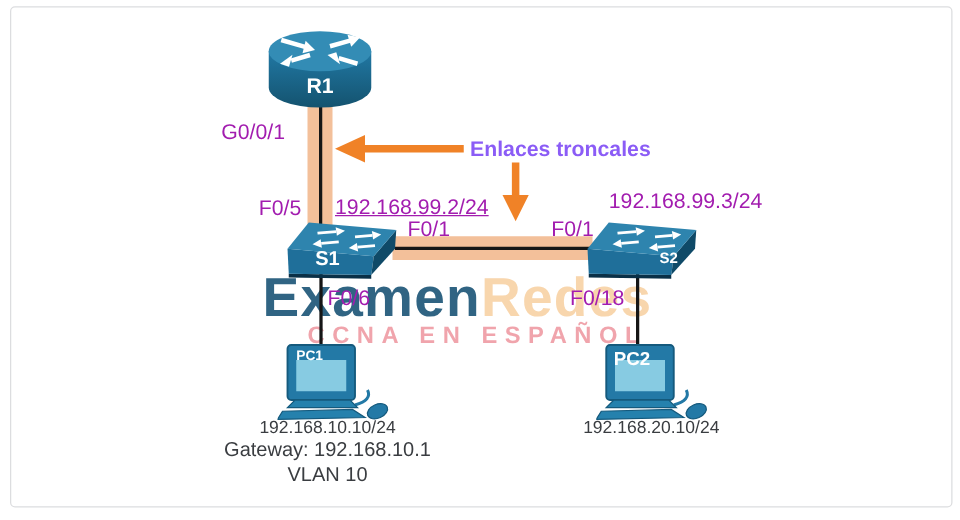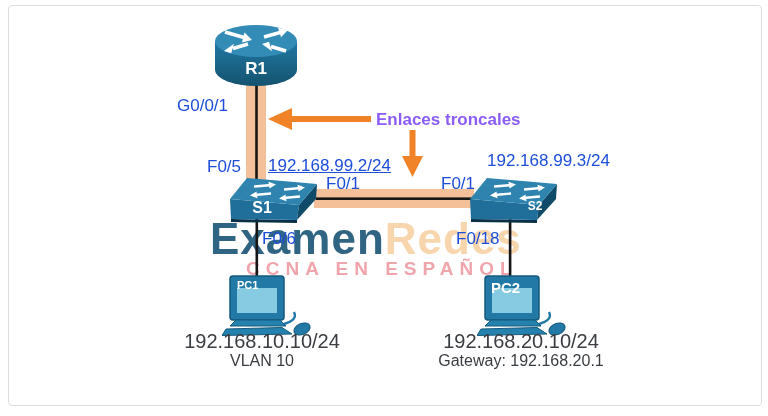--- a/index.html
+++ b/index.html
@@ -14,25 +14,25 @@
   }
   
   .watermark{position:absolute;z-index:1;white-space:nowrap;}
   .wm-brand{left:210px;top:214px;font-size:44px;font-weight:bold;letter-spacing:1px;opacity:.85;}
   .wm-blue{color:#0c4a6e;}
   .wm-orange{color:#f7cf9f;}
   .wm-tagline{left:246px;top:258px;font-size:19px;font-weight:bold;letter-spacing:6px;color:#ee959e;opacity:.85;}
   
   .links-layer{position:absolute;left:0;top:0;z-index:2;}
   .device{position:absolute;z-index:3;}
-  .lbl{position:absolute;z-index:4;font-size:17px;color:#1d4ed8;white-space:nowrap;}
+  .lbl{position:absolute;z-index:4;font-size:17px;color:#a21caf;white-space:nowrap;}
   .lbl-bold{font-weight:bold;color:#8b5cf6;}
   .dev-name{position:absolute;z-index:4;color:#ffffff;font-weight:bold;text-align:center;white-space:nowrap;}
   .pc-block{position:absolute;z-index:4;width:184px;text-align:center;color:#3a3d41;white-space:nowrap;}
-  .pc-block .ip-line{font-size:20px;line-height:20px;}
+  .pc-block .ip-line{font-size:14px;line-height:20px;}
   .pc-block .gw-line{font-size:16px;line-height:20px;}
   .pc-block .vlan-line{font-size:16px;line-height:19px;}
 </style>
 </head>
 <body>
 
 <div class="frame"></div>
 
 <div class="watermark wm-brand"><span class="wm-blue">Examen</span><span class="wm-orange">Redes</span></div>
 <div class="watermark wm-tagline">CCNA EN ESPAÑOL</div>
@@ -145,18 +145,18 @@
 <div class="lbl" style="left:268px;top:156px;text-decoration:underline;">192.168.99.2/24</div>
 <div class="lbl" style="left:487px;top:151px;">192.168.99.3/24</div>
 <div class="lbl" style="left:326px;top:174px;">F0/1</div>
 <div class="lbl" style="left:441px;top:174px;">F0/1</div>
 <div class="lbl lbl-bold" style="left:376px;top:110px;">Enlaces troncales</div>
 <div class="lbl" style="left:262px;top:229px;">F0/6</div>
 <div class="lbl" style="left:456px;top:229px;">F0/18</div>
 
 <div class="pc-block" style="left:170px;top:331px;">
   <div class="ip-line">192.168.10.10/24</div>
+  <div class="gw-line">Gateway: 192.168.10.1</div>
   <div class="vlan-line">VLAN 10</div>
 </div>
 <div class="pc-block" style="left:429px;top:331px;">
   <div class="ip-line">192.168.20.10/24</div>
-  <div class="gw-line">Gateway: 192.168.20.1</div>
 </div>
 
 </body></html>

